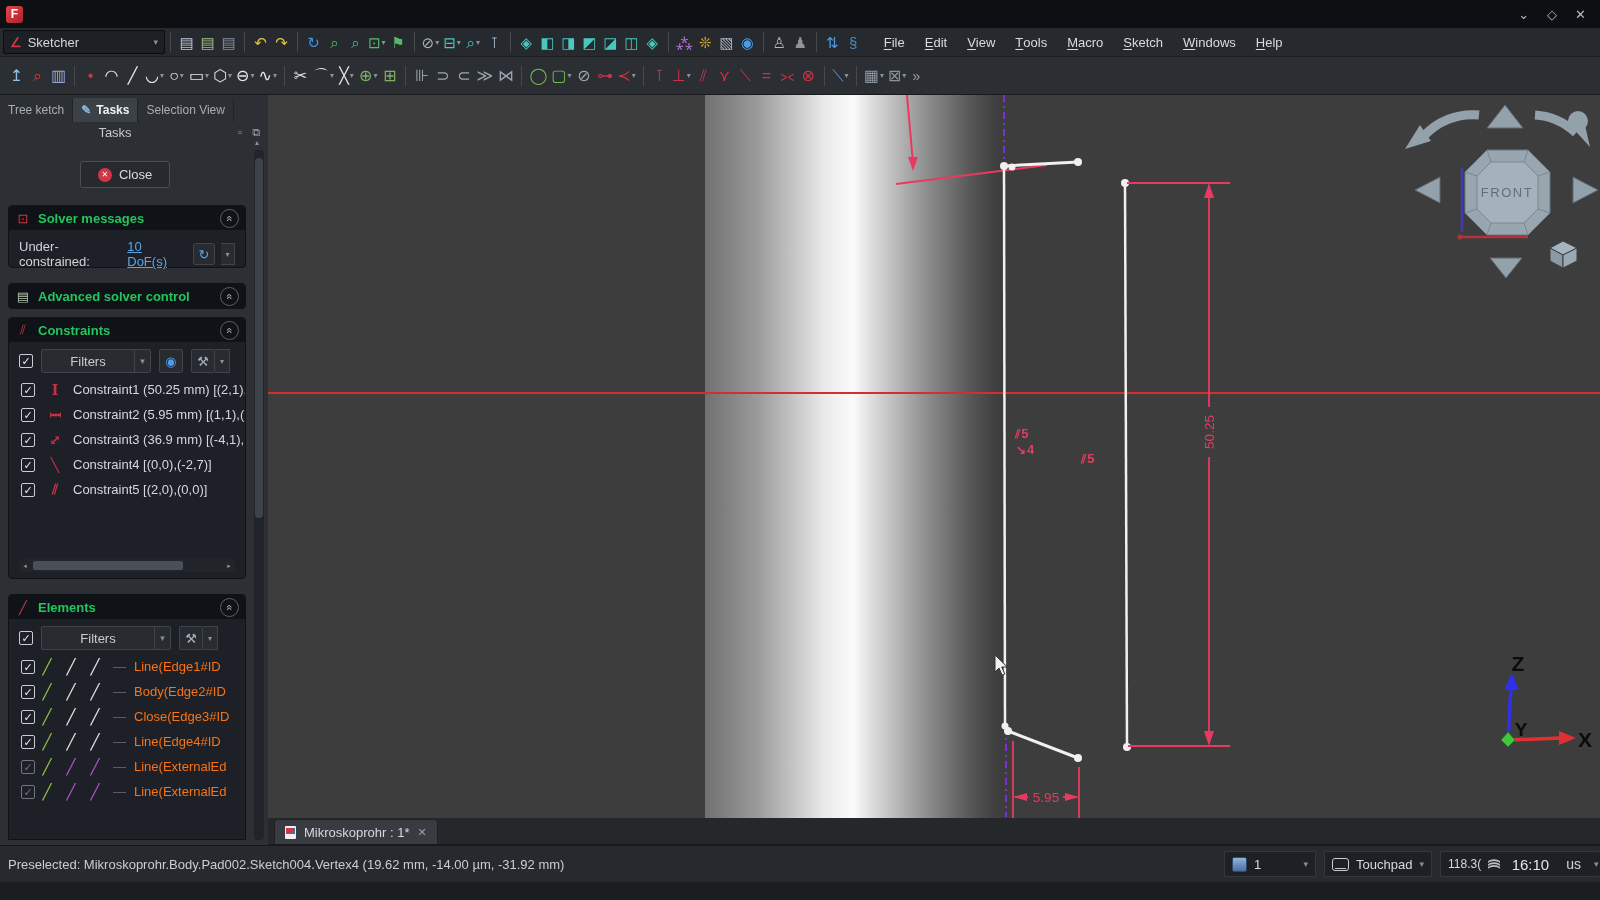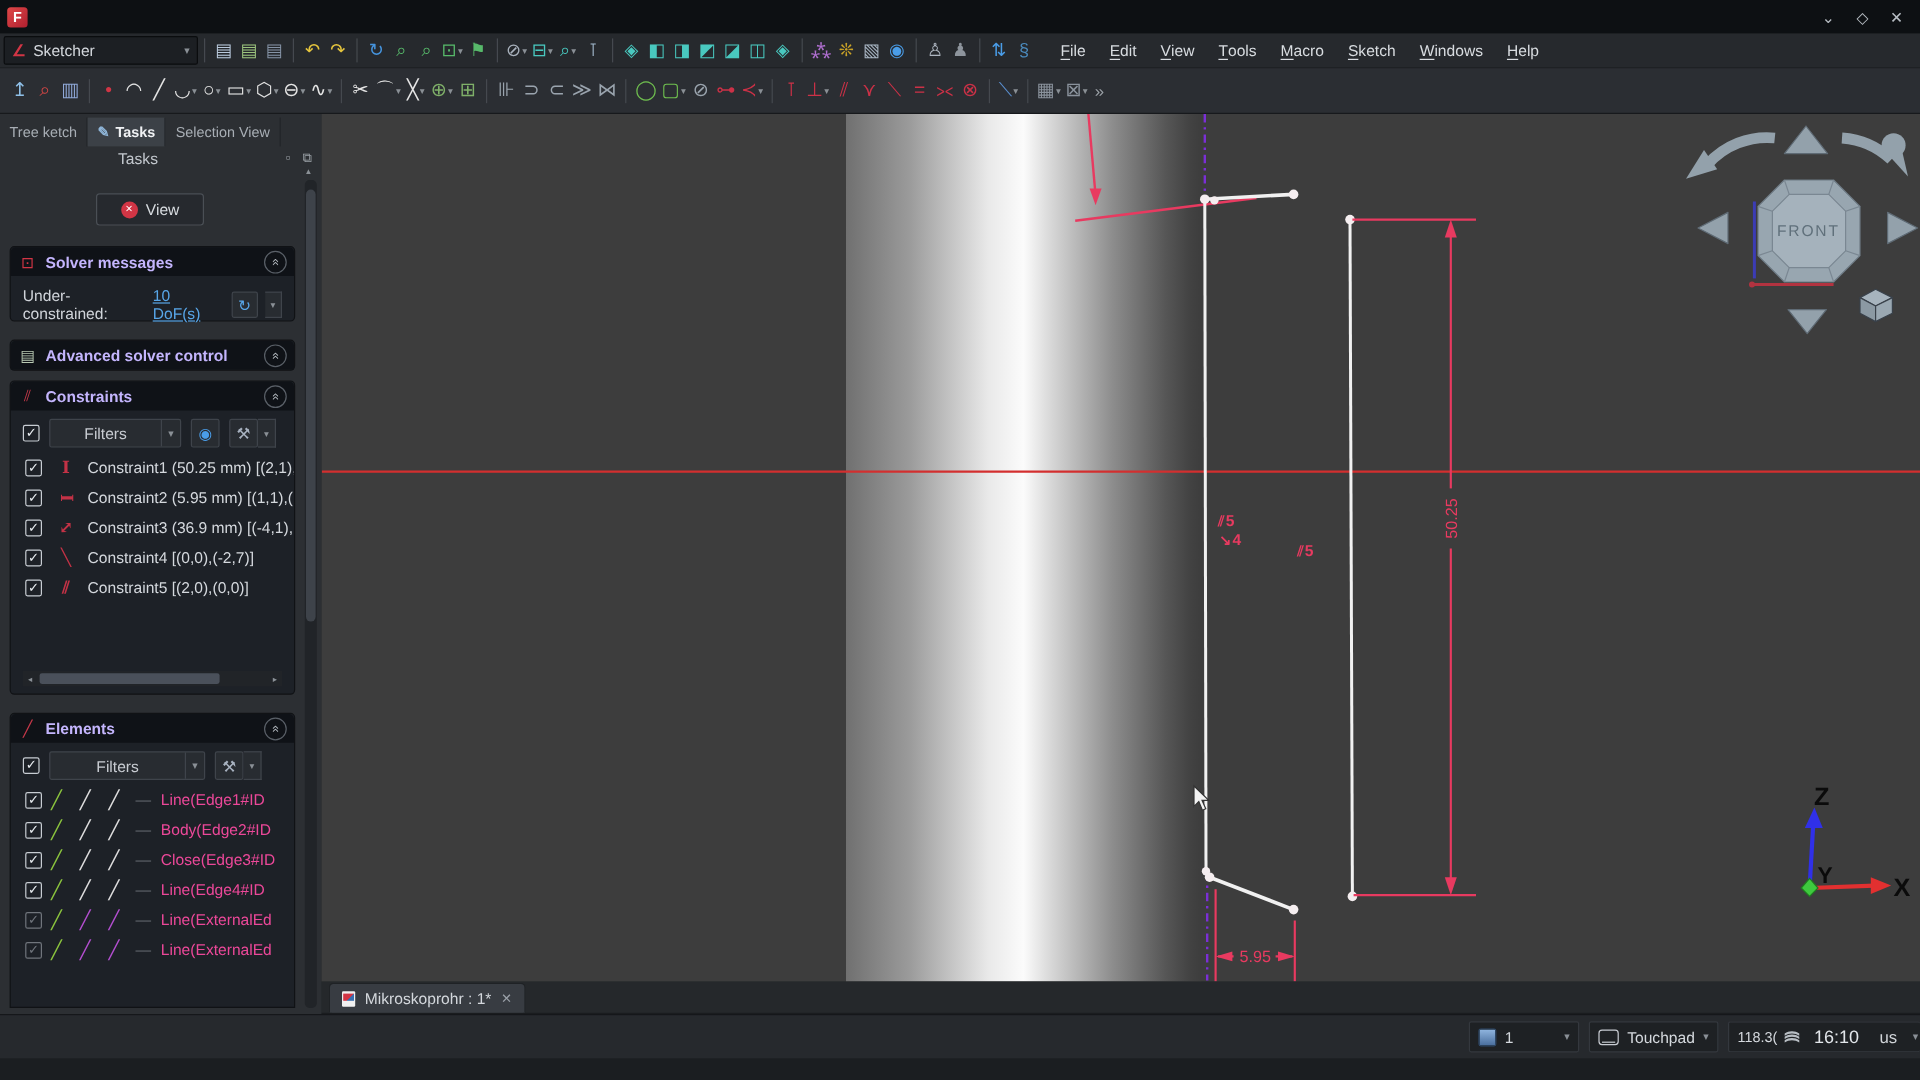--- a/index.html
+++ b/index.html
@@ -62,21 +62,21 @@
   .close-btn { position:absolute; left:80px; top:66px; width:90px; height:27px; background:#26292e;
                border:1px solid #4a4f55; border-radius:3px; display:flex; align-items:center;
                justify-content:center; gap:7px; color:#d8dce0; font-size:13px; }
   .close-ico { width:14px; height:14px; border-radius:50%; background:#d23545; color:#fff;
                font-size:8px; display:flex; align-items:center; justify-content:center; }
   .card { position:absolute; left:8px; width:238px; background:#1d2127; border:1px solid #101215;
           border-radius:4px; }
   .card-head { height:24px; background:#0f1217; border-radius:4px 4px 0 0; display:flex;
                align-items:center; padding:0 6px; gap:7px; }
   .card-head .hico { font-size:13px; width:16px; text-align:center; }
-  .card-head .htitle { flex:1; font-weight:bold; font-size:13px; color:#c4b5fd; }
+  .card-head .htitle { flex:1; font-weight:bold; font-size:13px; color:#22c55e; }
   .chev-btn { width:19px; height:19px; border:1px solid #5a6068; border-radius:50%; display:flex;
               align-items:center; justify-content:center; color:#b8bec4; }
   .chev-btn .cg { transform:rotate(90deg); font-size:11px; line-height:1; }
   .filter-row { display:flex; align-items:center; padding:7px 10px 4px 10px; gap:8px; }
   .combo { height:24px; background:#282c31; border:1px solid #3f444b; border-radius:2px;
            display:flex; align-items:center; }
   .combo .cl { flex:1; text-align:center; color:#c8ccd2; font-size:13px; padding:0 8px; }
   .combo .cd { width:16px; text-align:center; color:#8a9096; font-size:9px;
                border-left:1px solid #3f444b; align-self:stretch; display:flex; align-items:center;
                justify-content:center; }
@@ -89,21 +89,21 @@
   [data-enabled="false"] .cb { border-color:#70757c; color:#70757c; }
   .list-rows { overflow:hidden; }
   .lrow { height:25px; display:flex; align-items:center; padding-left:12px; white-space:nowrap; }
   .lrow .ci { width:20px; text-align:center; color:#c33246; font-weight:bold; font-size:14px;
               font-family:"DejaVu Serif", serif; margin:0 8px 0 10px; flex:none; }
   .lrow .ci[data-icon="horizontal-distance-icon"] { transform:rotate(90deg); }
   .lrow .clabel { color:#d4d8dd; font-size:13px; overflow:hidden; }
   .erow { height:25px; display:flex; align-items:center; padding-left:12px; white-space:nowrap; }
   .erow .eg { width:24px; text-align:center; font-size:15px; flex:none; }
   .erow .edash { color:#62686f; margin:0 8px 0 6px; }
-  .erow .elabel { color:#ec4899; font-size:13px; overflow:hidden; }
+  .erow .elabel { color:#f97316; font-size:13px; overflow:hidden; }
   .hscroll { position:absolute; left:10px; bottom:6px; right:10px; height:13px; background:#212428;
              display:flex; align-items:center; }
   .hs-arr { width:12px; text-align:center; font-size:7px; color:#8a9096; }
   .hs-track { flex:1; height:11px; position:relative; }
   .hs-thumb { position:absolute; left:2px; top:1px; width:78%; height:9px; background:#4a505a;
               border-radius:2px; }
 
   
   .viewport { position:absolute; left:268px; top:95px; width:1332px; height:723px; background:#3d3d3d;
               overflow:hidden; }
@@ -525,21 +525,21 @@
       <span class="ptitle">Tasks</span>
       <span class="pwin">▫</span>
       <span class="pwin2">⧉</span>
     </div>
     <div class="vscroll">
       <span class="arr">▴</span>
       <div class="vthumb"></div>
     </div>
     <div class="close-btn">
       <span class="close-ico">✕</span>
-      <span>View</span>
+      <span>Close</span>
     </div>
 
     <div class="card" style="top:110px;height:63px;">
       <div class="card-head">
         <span class="hico" style="color:#d23545">⊡</span>
         <span class="htitle">Solver messages</span>
         <span class="chev-btn">
             <span class="cg">«</span>
           </span>
       </div>
@@ -816,20 +816,21 @@
 
   <div class="tabstrip">
     <div class="doc-tab">
       <span class="doc-ico"></span>
       <span class="dlabel">Mikroskoprohr : 1*</span>
       <span class="dclose">✕</span>
     </div>
   </div>
 
   <div class="statusbar">
+    <span class="preselect">Preselected: Mikroskoprohr.Body.Pad002.Sketch004.Vertex4 (19.62 mm, -14.00 µm, -31.92 mm)</span>
     <div class="sb-right">
       <span class="sbbox" style="width:92px">
         <span class="page-ico"></span>
         <span style="flex:1">1</span>
         <span class="sb-dd">▾</span>
       </span>
       <span class="sbbox" style="width:108px">
         <span class="tp-ico"></span>
         <span style="flex:1">Touchpad</span>
         <span class="sb-dd">▾</span>

